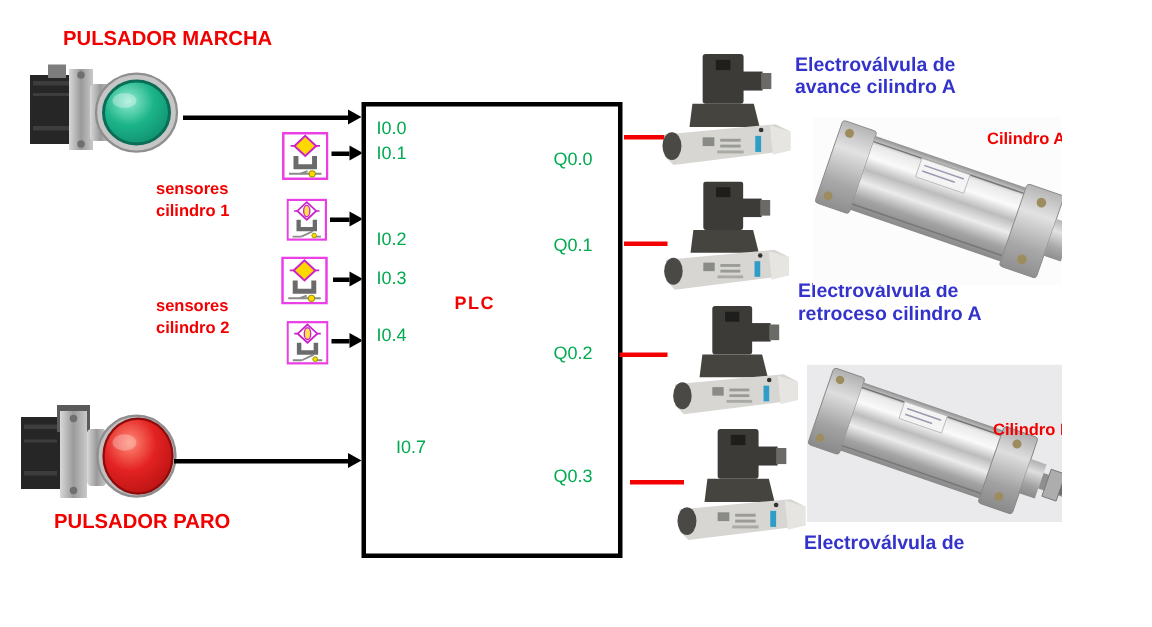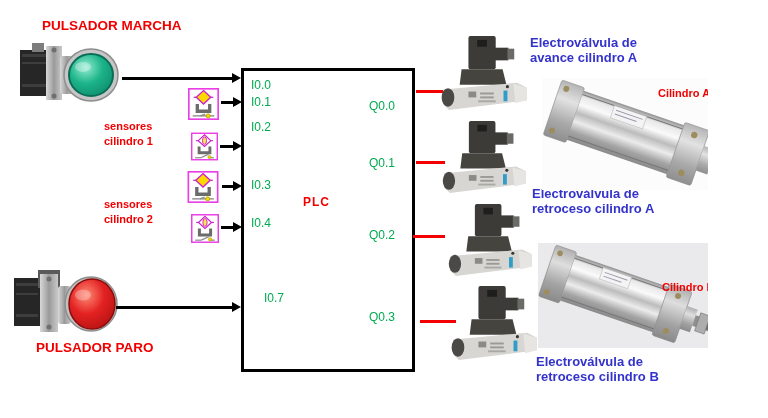--- a/index.html
+++ b/index.html
@@ -138,21 +138,21 @@
 
   <div class="abs red-lbl" style="left:36px;top:340px;font-size:13.5px;">PULSADOR PARO</div>
 
   <div class="abs arrow" style="left:116px;top:306px;width:116px;"></div>
 
   <div class="abs plc-box" style="left:241px;top:68px;width:174px;height:304px;"></div>
   <div class="abs plc-title" style="left:303px;top:195px;">PLC</div>
 
   <div class="abs io" style="left:251px;top:78px;">I0.0</div>
   <div class="abs io" style="left:251px;top:95px;">I0.1</div>
-  <div class="abs io" style="left:251px;top:120px;">I0.2</div>
+  <div class="abs io" style="left:251px;top:152px;">I0.2</div>
   <div class="abs io" style="left:251px;top:178px;">I0.3</div>
   <div class="abs io" style="left:251px;top:216px;">I0.4</div>
   <div class="abs io" style="left:264px;top:291px;">I0.7</div>
 
   <div class="abs io" style="left:369px;top:99px;text-align:center;">Q0.0</div>
   <div class="abs io" style="left:369px;top:156px;">Q0.1</div>
   <div class="abs io" style="left:369px;top:228px;">Q0.2</div>
   <div class="abs io" style="left:369px;top:310px;">Q0.3</div>
 
   <div class="abs redline" style="left:416px;top:90px;width:27px;"></div>
@@ -231,21 +231,20 @@
   <div class="abs blue-lbl" style="left:530px;top:35px;">
     <div>Electroválvula de</div>
     <div>avance cilindro A</div>
   </div>
   <div class="abs blue-lbl" style="left:532px;top:186px;">
     <div>Electroválvula de</div>
     <div>retroceso cilindro A</div>
   </div>
   <div class="abs blue-lbl" style="left:536px;top:354px;">
     <div>Electroválvula de</div>
-    <div>retroceso cilindro B</div>
   </div>
 
   <svg class="abs" style="left:542px;top:78px;" width="200" height="112" viewBox="0 0 200 112">
     <defs>
       <linearGradient id="gmA" x1="0" y1="0" x2="0" y2="1">
         <stop offset="0" stop-color="#8f8f8f"></stop>
           <stop offset="0.12" stop-color="#e9e9e9"></stop>
         <stop offset="0.28" stop-color="#fafafa"></stop>
           <stop offset="0.45" stop-color="#bcbcbc"></stop>
         <stop offset="0.62" stop-color="#ececec"></stop>

